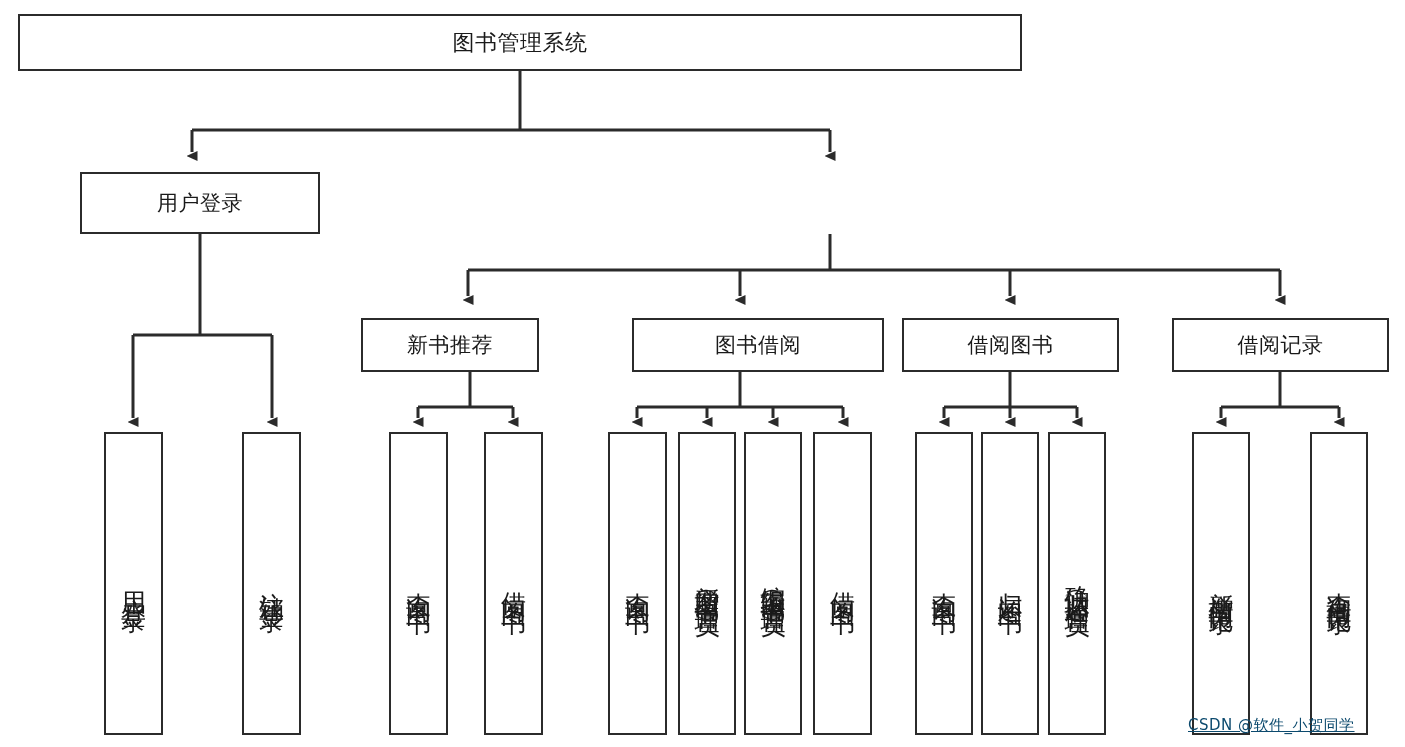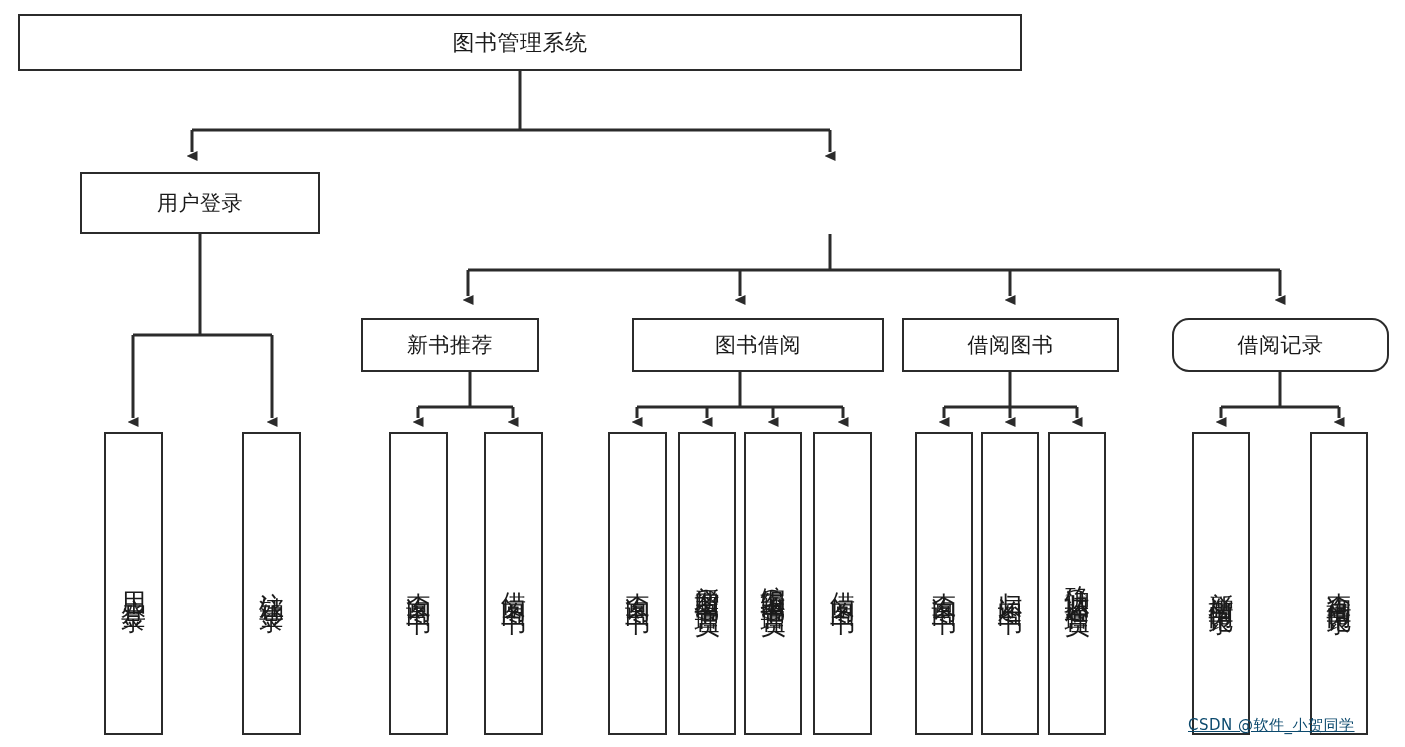--- a/index.html
+++ b/index.html
@@ -150,21 +150,21 @@
 
   <div class="node horiz" style="left:361px; top:318px; width:178px; height:54px;">
     <span class="label">新书推荐</span>
   </div>
   <div class="node horiz" style="left:632px; top:318px; width:252px; height:54px;">
     <span class="label">图书借阅</span>
   </div>
   <div class="node horiz" style="left:902px; top:318px; width:217px; height:54px;">
     <span class="label">借阅图书</span>
   </div>
-  <div class="node horiz" style="left:1172px; top:318px; width:217px; height:54px;border-radius:17px;">
+  <div class="node horiz" style="left:1172px; top:318px; width:217px; height:54px;">
     <span class="label">借阅记录</span>
   </div>
 
   <div class="node vert" style="left:104px; top:432px; width:59px; height:303px;">
     <span class="label">用户登录</span>
   </div>
   <div class="node vert" style="left:242px; top:432px; width:59px; height:303px;">
     <span class="label">注销登录</span>
   </div>
 

